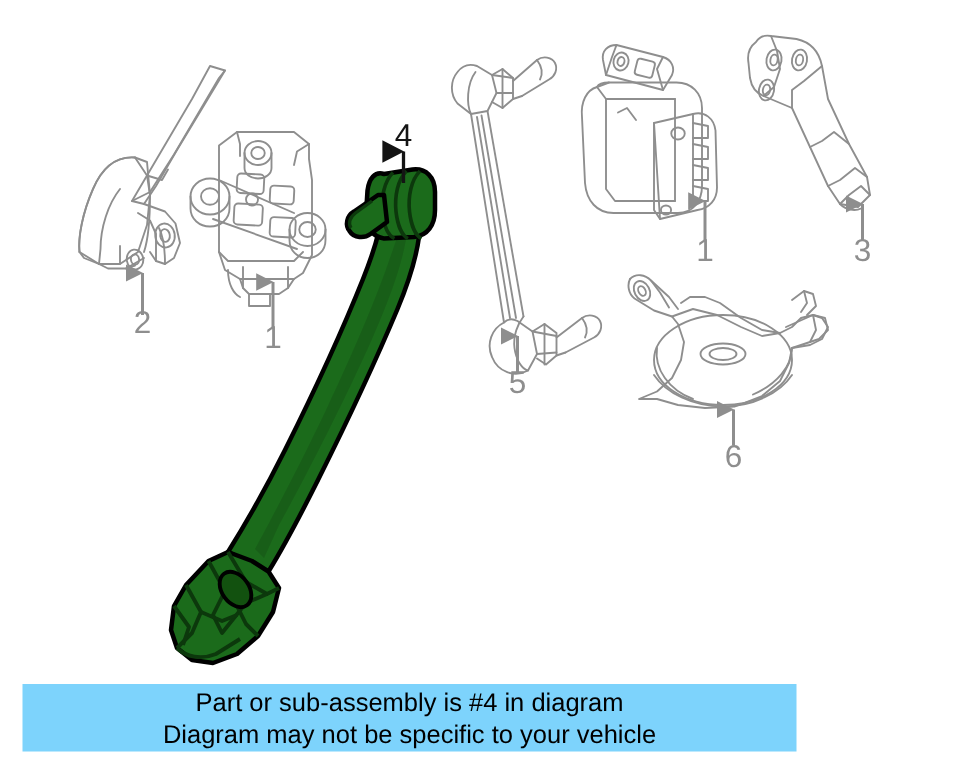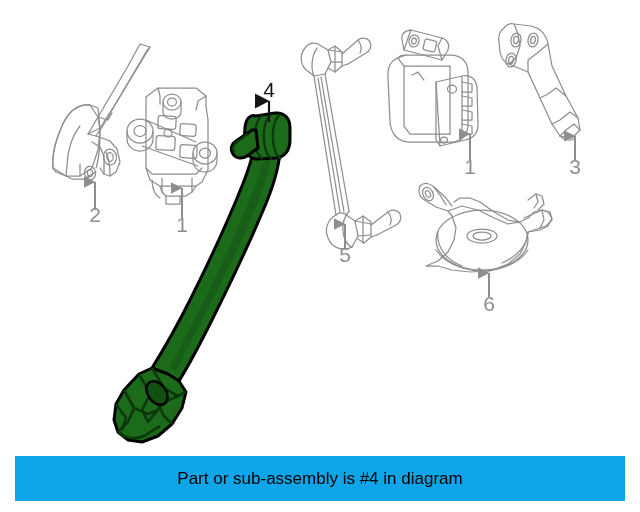--- a/index.html
+++ b/index.html
@@ -32,23 +32,23 @@
     font-size: 21px;
     font-weight: 400;
   }
   .callout-num.gray { fill: #8e8e8e; }
   .callout-num.dark { fill: #141414; }
 
   #notice-banner {
     position: absolute;
     left: 15px;
     top: 456px;
-    width: 610px;
+    width: 516px;
     height: 45px;
-    background: #0ea5e9;
+    background: #7dd3fc;
     display: flex;
     flex-direction: column;
     align-items: center;
     justify-content: center;
     box-sizing: border-box;
   }
   #notice-banner .line {
     color: #000000;
     font-family: "Liberation Sans", sans-serif;
     font-size: 17px;
@@ -296,15 +296,16 @@
       <text class="callout-num dark" x="269" y="97" text-anchor="middle">4</text>
       <text class="callout-num gray" x="345" y="262" text-anchor="middle">5</text>
       <text class="callout-num gray" x="470" y="174" text-anchor="middle">1</text>
       <text class="callout-num gray" x="575" y="174" text-anchor="middle">3</text>
       <text class="callout-num gray" x="489" y="311" text-anchor="middle">6</text>
     </g>
   </svg>
 
   <div id="notice-banner">
     <div class="line">Part or sub-assembly is #4 in diagram</div>
+    <div class="line">Diagram may not be specific to your vehicle</div>
   </div>
 
 </div>
 
 </body></html>

